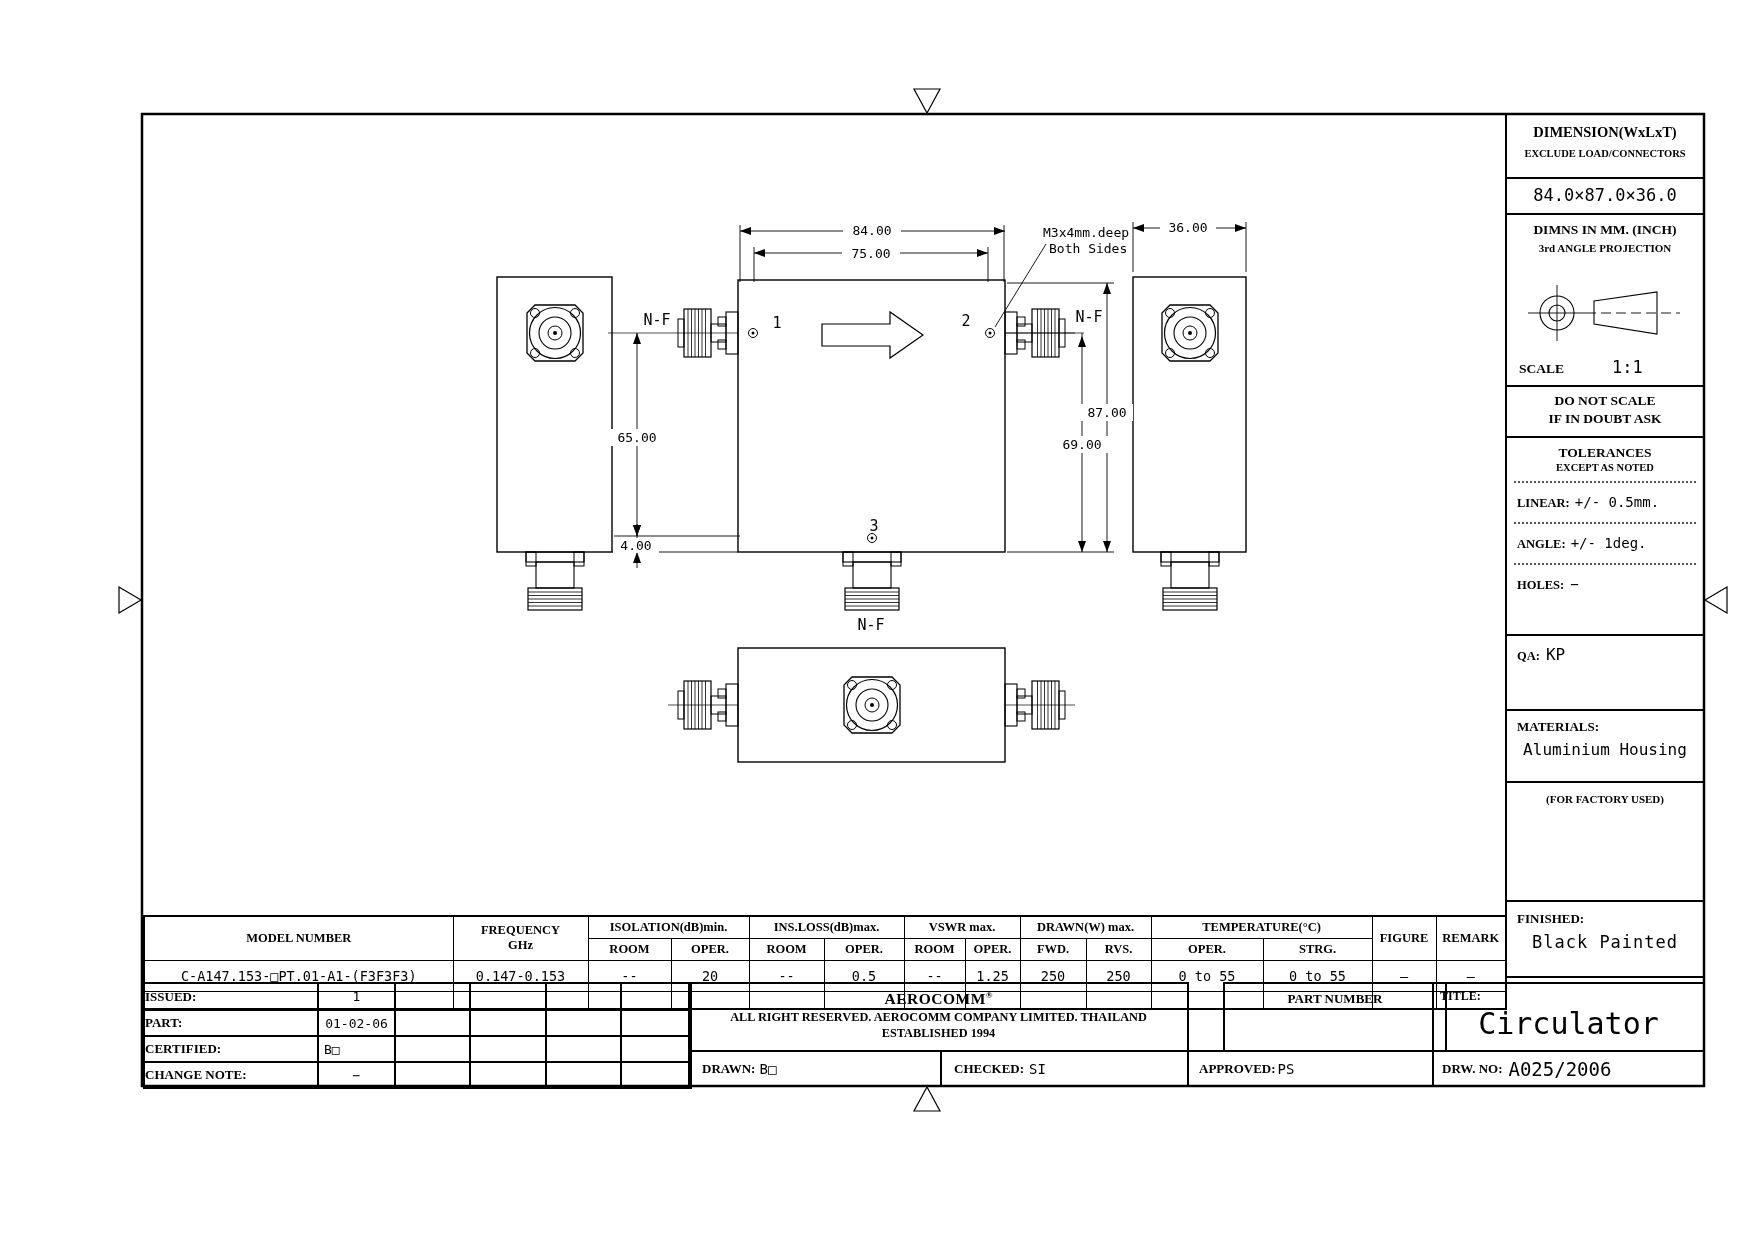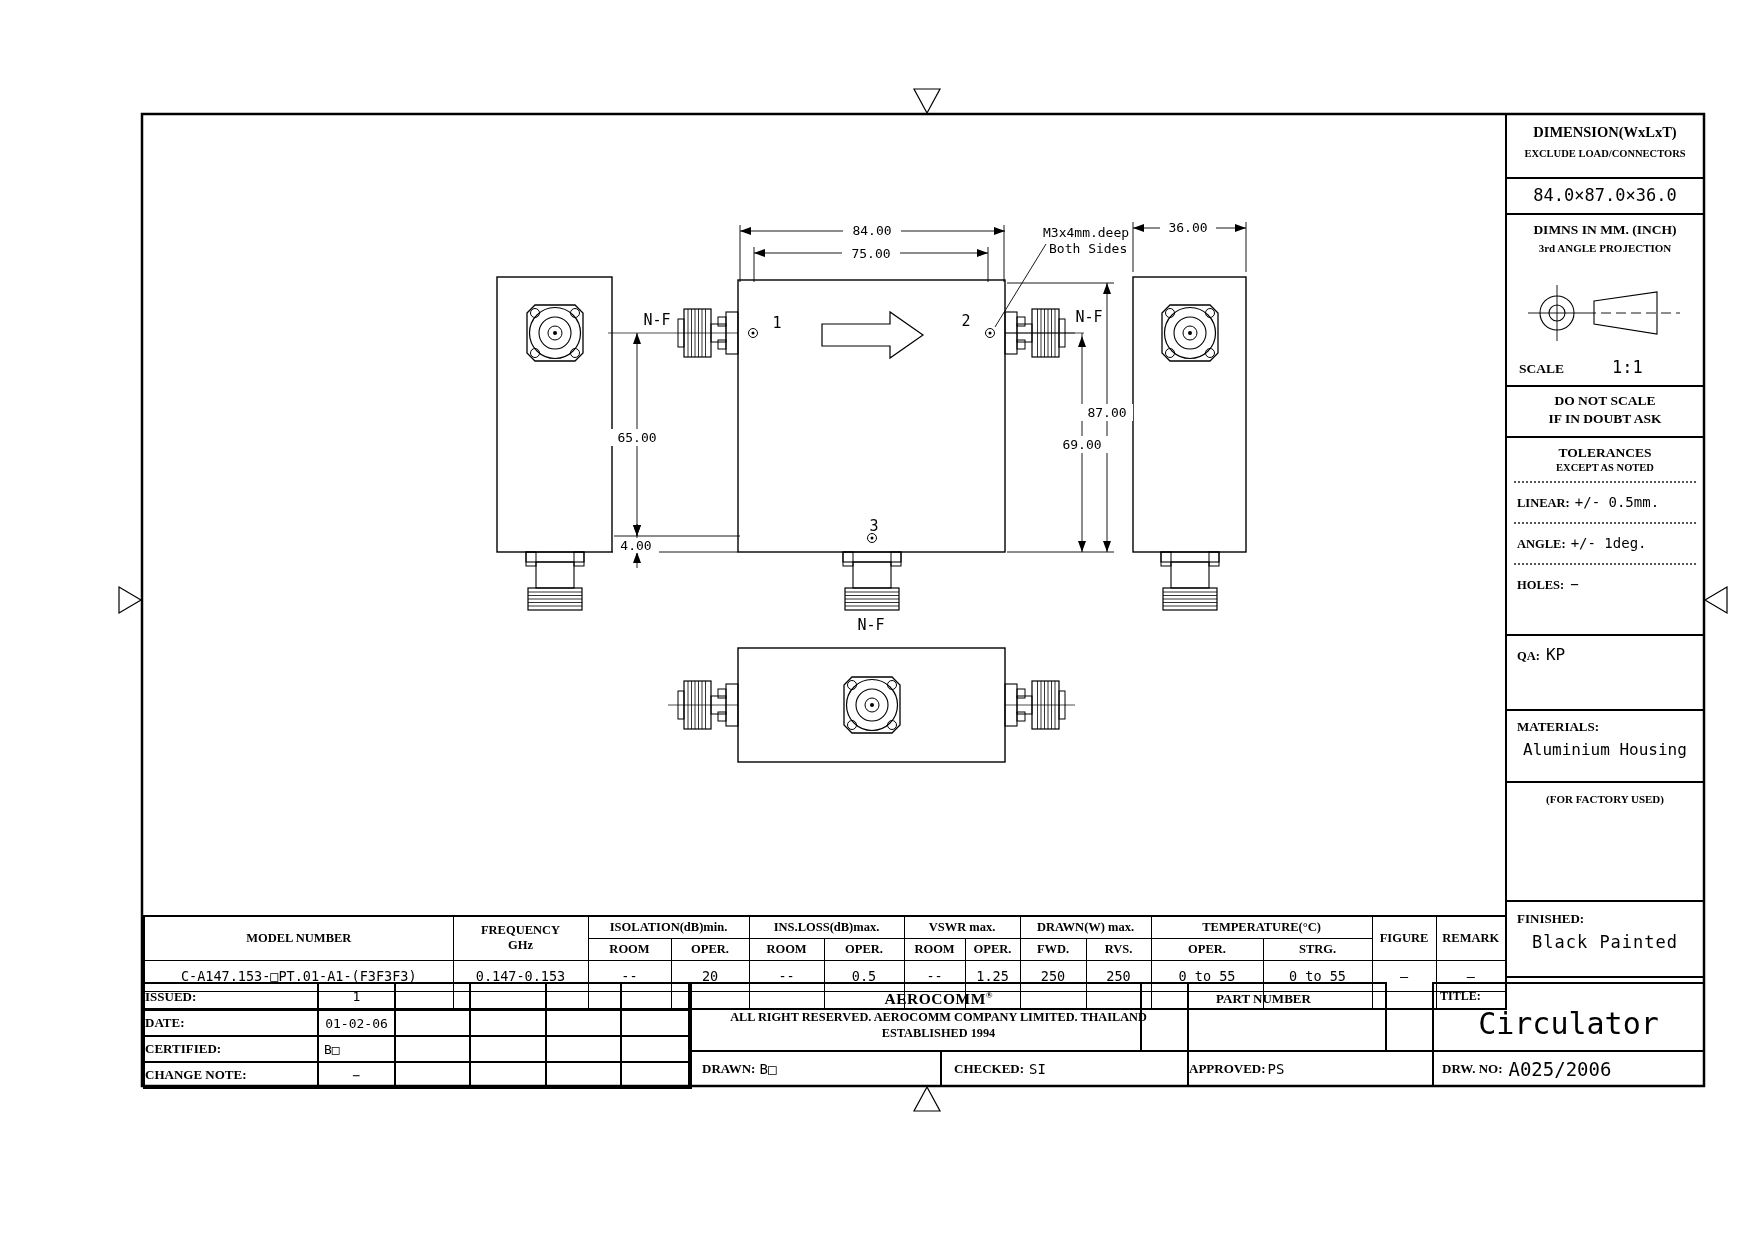--- a/index.html
+++ b/index.html
@@ -321,21 +321,21 @@
   <tbody>
       <tr style="height:27px;">
     <td class="revlab">ISSUED:</td>
     <td class="revval">1</td>
     <td></td>
         <td></td>
     <td></td>
         <td></td>
   </tr>
   <tr style="height:26px;">
-    <td class="revlab">DATE:</td>
+    <td class="revlab">PART:</td>
     <td class="revval">01-02-06</td>
     <td></td>
         <td></td>
     <td></td>
         <td></td>
   </tr>
   <tr style="height:26px;">
     <td class="revlab">CERTIFIED:</td>
     <td class="revval" style="text-align:left;padding-left:5px;">B□</td>
     <td></td>
@@ -363,24 +363,24 @@
 </div>
 
 <div class="abs box" style="left:688px;top:1050px;width:254px;height:37px;display:flex;align-items:center;padding-left:12px;">
   <span class="bl" style="font-size:13px;">DRAWN:</span>
   <span class="cad" style="font-size:14px;margin-left:4px;">B□</span>
 </div>
 <div class="abs box" style="left:940px;top:1050px;width:249px;height:37px;display:flex;align-items:center;padding-left:12px;">
   <span class="bl" style="font-size:13px;">CHECKED:</span>
   <span class="cad" style="font-size:14px;margin-left:5px;">SI</span>
 </div>
-<div class="abs box ctr" style="left:1140px;top:982px;width:247px;height:70px;">
+<div class="abs box ctr" style="left:1223px;top:982px;width:224px;height:70px;">
   <div class="bl" style="font-size:13px;margin-top:7px;">PART  NUMBER</div>
 </div>
-<div class="abs box" style="left:1187px;top:1050px;width:247px;height:37px;display:flex;align-items:center;">
+<div class="abs box" style="left:1187px;top:1050px;width:247px;height:37px;display:flex;align-items:center;padding-left:10px;">
   <span class="bl" style="font-size:13px;">APPROVED:</span>
   <span class="cad" style="font-size:14px;margin-left:2px;">PS</span>
 </div>
 <div class="abs box" style="left:1432px;top: 982px;width:273px;height:70px;">
   <div class="bl" style="font-size:12px;margin:5px 0 0 6px;">TITLE:</div>
   <div class="cad ctr" style="font-size:30px;margin-top:2px;">Circulator</div>
 </div>
 <div class="abs box" style="left:1432px;top:1050px;width:273px;height:37px;display:flex;align-items:center;padding-left:8px;">
   <span class="bl" style="font-size:13px;">DRW.  NO:</span>
   <span class="cad" style="font-size:19px;margin-left:6px;">A025/2006</span>

